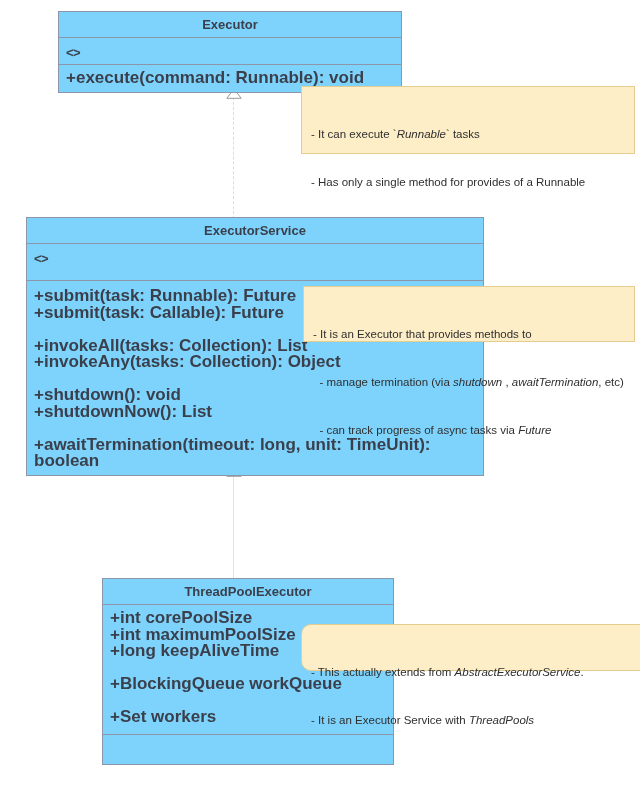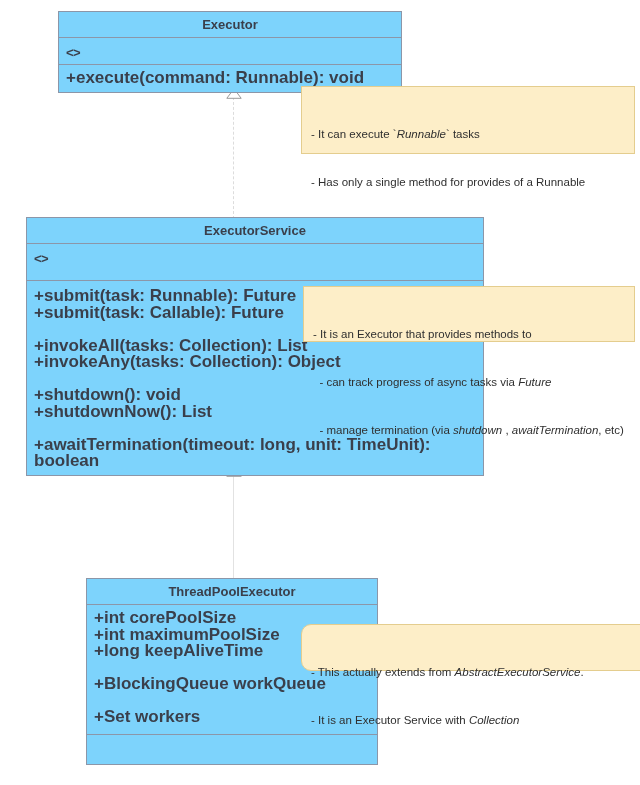--- a/index.html
+++ b/index.html
@@ -125,41 +125,41 @@
 
 +invokeAll(tasks: Collection): List
 +invokeAny(tasks: Collection): Object
 
 +shutdown(): void
 +shutdownNow(): List
 
 +awaitTermination(timeout: long, unit: TimeUnit): boolean</div>
   </div>
 
-  <div class="uml-class" style="left:86px; top:578px; width:292px;">
+  <div class="uml-class" style="left:102px; top:578px; width:292px;">
     <div class="compartment class-title">ThreadPoolExecutor</div>
     <div class="compartment member-list" style="min-height:130px; ">+int corePoolSize
 +int maximumPoolSize
 +long keepAliveTime
 
 +BlockingQueue workQueue
 
 +Set workers</div>
     <div class="compartment member-list spacer-compartment" style="height:30px;"></div>
   </div>
 
   <div class="uml-note" style="left:301px; top:86px; width:334px; height:68px;">
     <div>- It can execute `<i>Runnable</i>` tasks</div>
     <div>- Has only a single method for provides of a Runnable</div>
   </div>
 
   <div class="uml-note" style="left:303px; top:286px; width:332px; height:56px;">
     <div>- It is an Executor that provides methods to</div>
+    <div>&nbsp;&nbsp;- manage termination (via <i>shutdown</i> , <i>awaitTermination</i>, etc)</div>
     <div>&nbsp;&nbsp;- can track progress of async tasks via <i>Future</i></div>
-    <div>&nbsp;&nbsp;- manage termination (via <i>shutdown</i> , <i>awaitTermination</i>, etc)</div>
   </div>
 
   <div class="uml-note" style="left:301px; top:624px; width:390px; height:47px;border-radius:10px;">
     <div>- This actually extends from <i>AbstractExecutorService</i>.</div>
-    <div>- It is an Executor Service with <i>Collection</i></div>
+    <div>- It is an Executor Service with <i>ThreadPools</i></div>
   </div>
 
 </div>
 
 </body></html>

